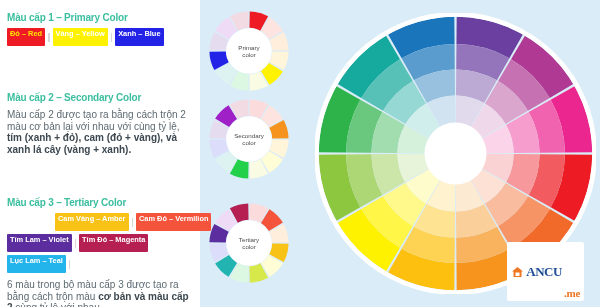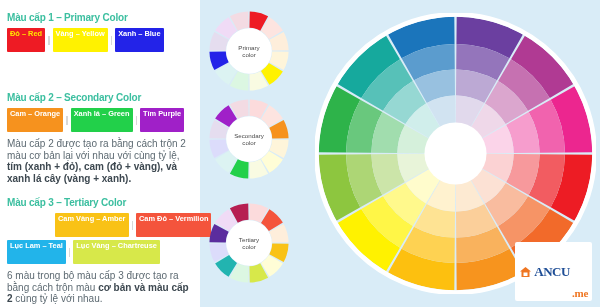--- a/index.html
+++ b/index.html
@@ -23,21 +23,21 @@
   #sec-tertiary{top:197px;}
 
   .sec-title{
     font-size:10px;font-weight:bold;color:#3cbfa0;
     letter-spacing:-0.2px;white-space:nowrap;margin:0 0 5px 0;
   }
   .tag-row{display:flex;align-items:center;flex-wrap:nowrap;margin-bottom:3px;}
   .tag{
     display:inline-block;
     font-size:7.4px;font-weight:bold;
-    padding:2px 3px 14px 3px;
+    padding:2px 3px 8px 3px;
     line-height:8px;
     white-space:nowrap;
     border-radius:1px;
   }
   .sep{
     display:inline-block;width:1.5px;height:9px;background:#d8d8d8;
     margin:0 3px;flex:0 0 auto;
   }
   .body-text{
     font-size:10px;line-height:11.5px;color:#5d6a72;
@@ -55,21 +55,21 @@
     display:flex;flex-direction:column;align-items:center;justify-content:center;
     font-size:6.2px;color:#4a4a4a;line-height:7.5px;text-align:center;
     pointer-events:none;
   }
 
   
   #big-wheel{position:absolute;left:315px;top:13px;width:281px;height:281px;}
 
   
   #logo{
-    position:absolute;right:8px;bottom:6px;
+    position:absolute;right:16px;bottom:6px;
     display:flex;align-items:center;gap:2px;
     background:#ffffff;border-radius:2px;padding:2px 4px;
   }
   #logo-text{font-size:13px;font-weight:bold;color:#1f4e96;letter-spacing:-0.4px;font-family:"Liberation Serif",serif;}
   #logo-me{font-size:11px;font-weight:bold;color:#ef7622;letter-spacing:-0.3px;font-family:"Liberation Serif",serif;margin-top:43px;}
 </style>
 </head>
 <body>
 
 <div id="stage">
@@ -82,41 +82,38 @@
         <span class="tag" style="background: rgb(238, 27, 36); color: rgb(255, 230, 0);">Đỏ – Red</span>
         <span class="sep"></span>
         <span class="tag" style="background: rgb(255, 242, 0); color: rgb(255, 255, 255);">Vàng – Yellow</span>
         <span class="sep"></span>
         <span class="tag" style="background: rgb(35, 35, 232); color: rgb(255, 255, 255);">Xanh – Blue</span>
       </div>
     </div>
 
     <div class="section" id="sec-secondary">
       <div class="sec-title">Màu cấp 2 – Secondary Color</div>
-      <div class="tag-row">
-        <span class="tag" style="background: rgb(246, 146, 30); color: rgb(255, 255, 255);">Cam – Orange</span>
-        <span class="sep"></span>
-        <span class="tag" style="background: rgb(34, 208, 74); color: rgb(255, 255, 255);">Xanh lá – Green</span>
-        <span class="sep"></span>
-        <span class="tag" style="background: rgb(160, 32, 200); color: rgb(255, 255, 255);">Tím Purple</span>
-      </div>
       <p class="body-text" id="body-secondary">Màu cấp 2 được tạo ra bằng cách trộn 2 màu cơ bản lại với nhau với cùng tỷ lệ, <b>tím (xanh + đỏ), cam (đỏ + vàng), và xanh lá cây (vàng + xanh).</b></p>
     </div>
 
     <div class="section" id="sec-tertiary">
       <div class="sec-title">Màu cấp 3 – Tertiary Color</div>
       <div class="tag-row">
         <span class="tag" style="background: rgb(249, 194, 22); color: rgb(255, 255, 255); margin-left: 48px;">Cam Vàng – Amber</span>
         <span class="sep"></span>
         <span class="tag" style="background: rgb(244, 84, 60); color: rgb(255, 255, 255);">Cam Đỏ – Vermilion</span>
       </div>
       <div class="tag-row">
+        <span class="tag" style="background: rgb(91, 45, 158); color: rgb(255, 255, 255);">Tím Lam – Violet</span>
+        <span class="sep"></span>
+        <span class="tag" style="background: rgb(182, 31, 82); color: rgb(255, 255, 255);">Tím Đỏ – Magenta</span>
+      </div>
+      <div class="tag-row">
         <span class="tag" style="background: rgb(34, 180, 234); color: rgb(255, 255, 255);">Lục Lam – Teal</span>
         <span class="sep"></span>
-        <span class="tag" style="background: rgb(215, 232, 74); color: rgb(255, 255, 255);">Lục Vàng – Chartreuse</span>
       </div>
       <p class="body-text" id="body-tertiary">6 màu trong bộ màu cấp 3 được tạo ra bằng cách trộn màu <b>cơ bản và màu cấp 2 </b>cùng tỷ lệ với nhau.</p>
     </div>
   </div>
 
   <div class="mini-wheel" id="mw1">
     <svg viewBox="0 0 100 100" width="86" height="86">
         <path d="M 50.88308235038572 4.008477242404368 A 46 46 0 0 1 72.23098962973012 9.728631757999182 L 63.04862434788507 26.36245777099952 A 27 27 0 0 0 50.51833094479162 23.004975772715607 Z" fill="#ee1b24"></path>
         <path d="M 73.76053312786553 10.611714108384902 A 46 46 0 0 1 89.3882858916151 26.239466872134475 L 73.11921128420886 36.05360012060067 A 27 27 0 0 0 63.94639987939933 26.880788715791137 Z" fill="rgb(253,228,224)"></path>
         <path d="M 90.27136824200082 27.76901037026989 A 46 46 0 0 1 95.99152275759563 49.11691764961428 L 76.99502422728439 49.48166905520838 A 27 27 0 0 0 73.63754222900047 36.95137565211493 Z" fill="rgb(254,238,219)"></path>

